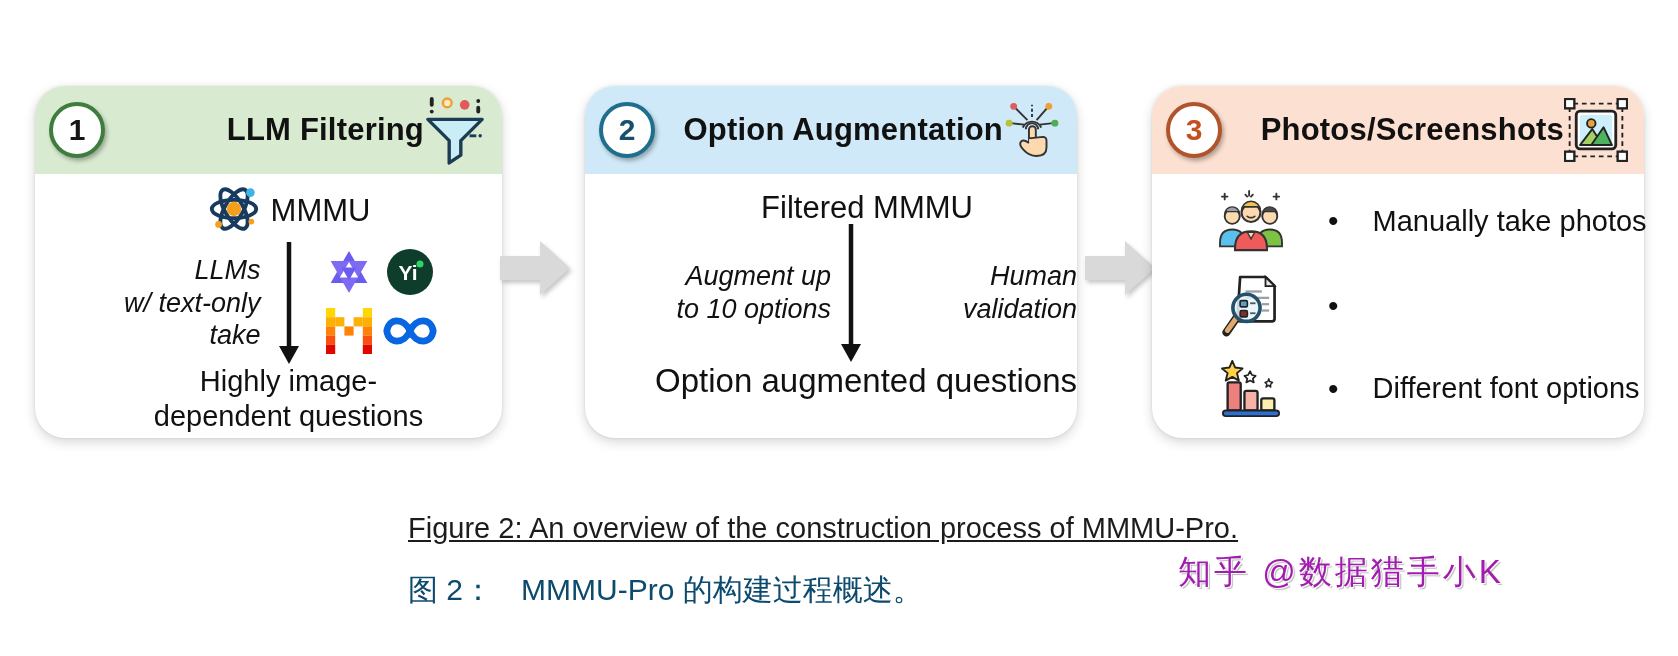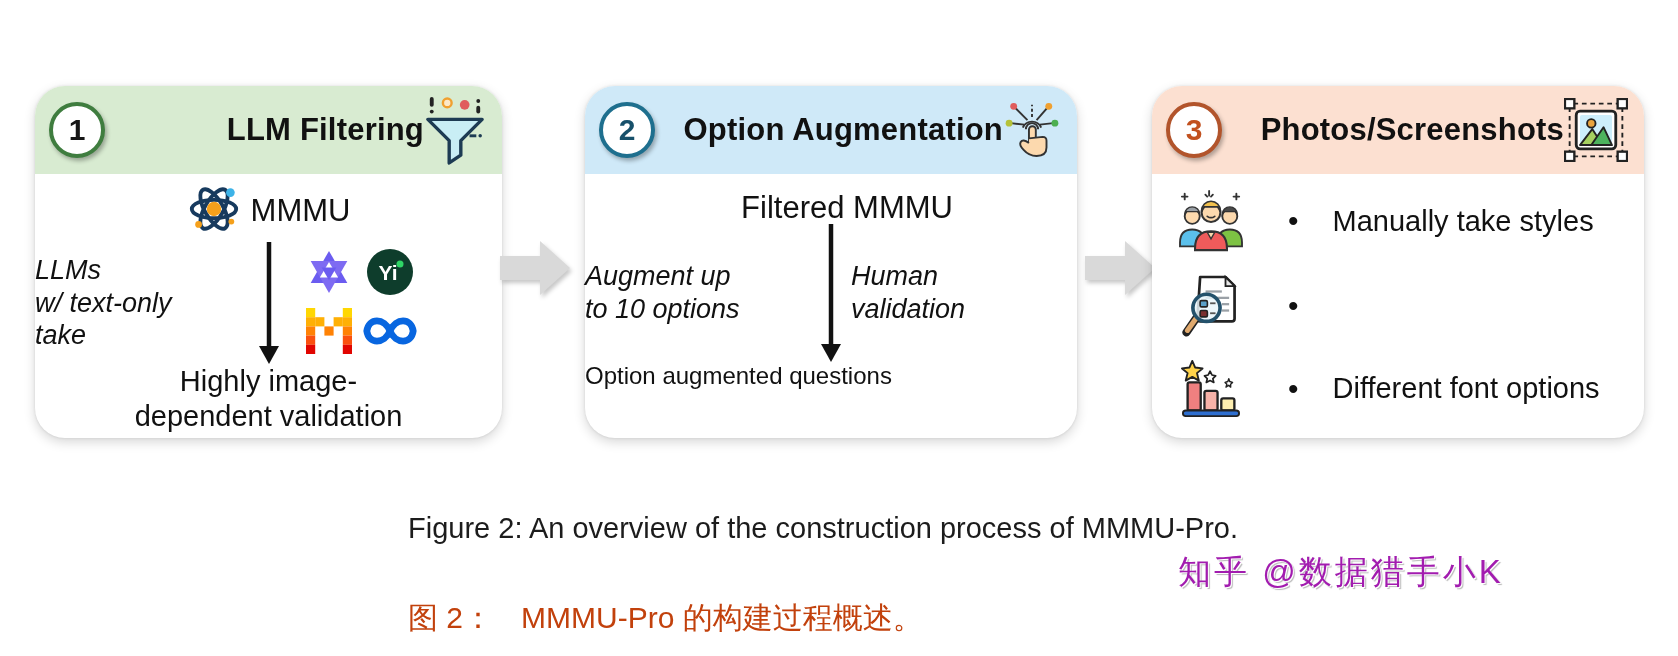--- a/index.html
+++ b/index.html
@@ -36,56 +36,56 @@
   .box1 .step-circle { border:4px solid #3f7d3f; color:#161616; }
   .box2 .step-circle { border:4px solid #1e6f8e; color:#17506a; }
   .box3 .step-circle { border:4px solid #b2542b; color:#c2511f; }
 
   .box-title {
     flex:1; text-align:right; font-weight:bold; font-size:31px;
     color:#111; letter-spacing:.2px; white-space:nowrap;
   }
   .header-icon { flex-shrink:0; display:flex; align-items:center; }
 
-  .box-body { position:relative; height:264px; }
+  .box-body { position:relative; height:264px;padding-left:40px; }
 
   
   .mmmu-row { display:flex; align-items:center; justify-content:center; gap:10px; padding-top:8px; }
   .mmmu-label { font-size:31px; }
   .mid-row {
     display:grid; grid-template-columns:1fr 56px 1fr; align-items:center; margin-top:2px;
   }
-  .side-note { font-style:italic; font-size:27px; line-height:1.22; text-align:left; }
+  .side-note { font-style:italic; font-size:27px; line-height:1.22; text-align:right; }
   .v-arrow-wrap { display:flex; justify-content:center; }
   .logo-grid {
     display:grid; grid-template-columns:auto auto; gap:8px 0;
     align-items:center; justify-items:center; margin-left:4px; width:122px;
   }
   .result-text { text-align:center; font-size:29px; line-height:1.2; margin-top:0; }
 
   
   .src-row { text-align:center; font-size:31px; padding-top:16px;margin-left:32px; }
   .mid-row2 { display:grid; grid-template-columns:1fr 40px 1fr; align-items:center; margin-top:-2px; }
-  .result2 { text-align:left; font-size:24px; margin-top:0px; }
+  .result2 { text-align:right; font-size:33px; margin-top:0px; }
 
   
   .bullet-col { display:flex; flex-direction:column; justify-content:space-around; height:264px; padding:6px 0 10px 20px; }
   .bullet-row { display:flex; align-items:center; }
   .bullet-row .row-icon { width:78px; display:flex; justify-content:center; flex-shrink:0; }
   .bullet-dot { font-size:30px; margin-left:38px; }
   .bullet-label { font-size:29px; margin-left:34px; white-space:nowrap; }
 
   
   .flow-arrow { position:absolute; top:239px; filter:drop-shadow(2px 3px 2px rgba(0,0,0,.22)); }
   .flow-arrow.a1 { left:500px; }
   .flow-arrow.a2 { left:1085px; }
 
   
-  .caption-en { position:absolute; left:408px; top:512px; font-size:29px; color:#1c1c1c; }
-  .caption-zh { position:absolute; left:408px; top:598px; font-size:30px; color:#c2410c; }
+  .caption-en { position:absolute; left:408px; top:512px; font-size:29px; color:#1c1c1c;text-decoration:underline; }
+  .caption-zh { position:absolute; left:408px; top:570px; font-size:30px; color:#0c4a6e; }
   .caption-zh .zh-text { margin-left:28px; }
   .watermark {
     position:absolute; left:1178px; top:550px; font-size:33px; font-weight:normal;
     color:#a21caf; letter-spacing:3px; white-space:nowrap;
     text-shadow:1px 1px 0 #ffffff, 2px 2px 1px #b9b9b9;
   }
 </style>
 </head>
 <body>
 
@@ -177,21 +177,21 @@
           </span>
           <span>
             <svg width="58" height="36" viewBox="0 0 60 36">
               <path d="M30,18 C24,4 8,4 6,18 C8,32 24,32 30,18 C36,4 52,4 54,18 C52,32 36,32 30,18" fill="none" stroke="#0866e0" stroke-width="7" stroke-linecap="round"></path>
             </svg>
           </span>
         </div>
       </div>
       <div class="result-text">
         <div>Highly image-</div>
-        <div>dependent validation</div>
+        <div>dependent questions</div>
       </div>
     </div>
   </section>
 
   <div class="flow-arrow a1">
     <svg width="72" height="58" viewBox="0 0 72 58">
       <polygon points="0,17 40,17 40,2 70,29 40,56 40,41 0,41" fill="#d9d9d9"></polygon>
     </svg>
   </div>
 
@@ -305,21 +305,21 @@
               <g>
                 <circle cx="35" cy="24" r="10" fill="#fcd9ae" stroke="#333" stroke-width="2.2"></circle>
                 <path d="M25,22 a10,10 0 0 1 20,0 l-3,-4 h-14 z" fill="#f2c14e" stroke="#333" stroke-width="1.8"></path>
                 <path d="M31,28 q4,3 8,0" fill="none" stroke="#333" stroke-width="1.8" stroke-linecap="round"></path>
                 <path d="M18,62 q0,-18 17,-18 q17,0 17,18 v2 h-34 z" fill="#ef5b5b" stroke="#333" stroke-width="2.2"></path>
                 <polygon points="31,45 35,52 39,45" fill="#fcd9ae" stroke="#333" stroke-width="1.5"></polygon>
               </g>
             </svg>
           </span>
           <span class="bullet-dot">•</span>
-          <span class="bullet-label">Manually take styles</span>
+          <span class="bullet-label">Manually take photos</span>
         </div>
 
         <div class="bullet-row">
           <span class="row-icon">
             <svg width="58" height="66" viewBox="0 0 64 72">
               <path d="M20,4 h28 l10,10 v36 a3,3 0 0 1 -3,3 h-35 a3,3 0 0 1 -3,-3 z" fill="#ffffff" stroke="#222" stroke-width="3" stroke-linejoin="round"></path>
               <polygon points="48,4 58,14 48,14" fill="#e8e8e8" stroke="#222" stroke-width="2"></polygon>
               <g stroke="#9aa0a6" stroke-width="2.5">
                 <line x1="26" y1="20" x2="44" y2="20"></line>
                 <line x1="26" y1="27" x2="52" y2="27"></line>

